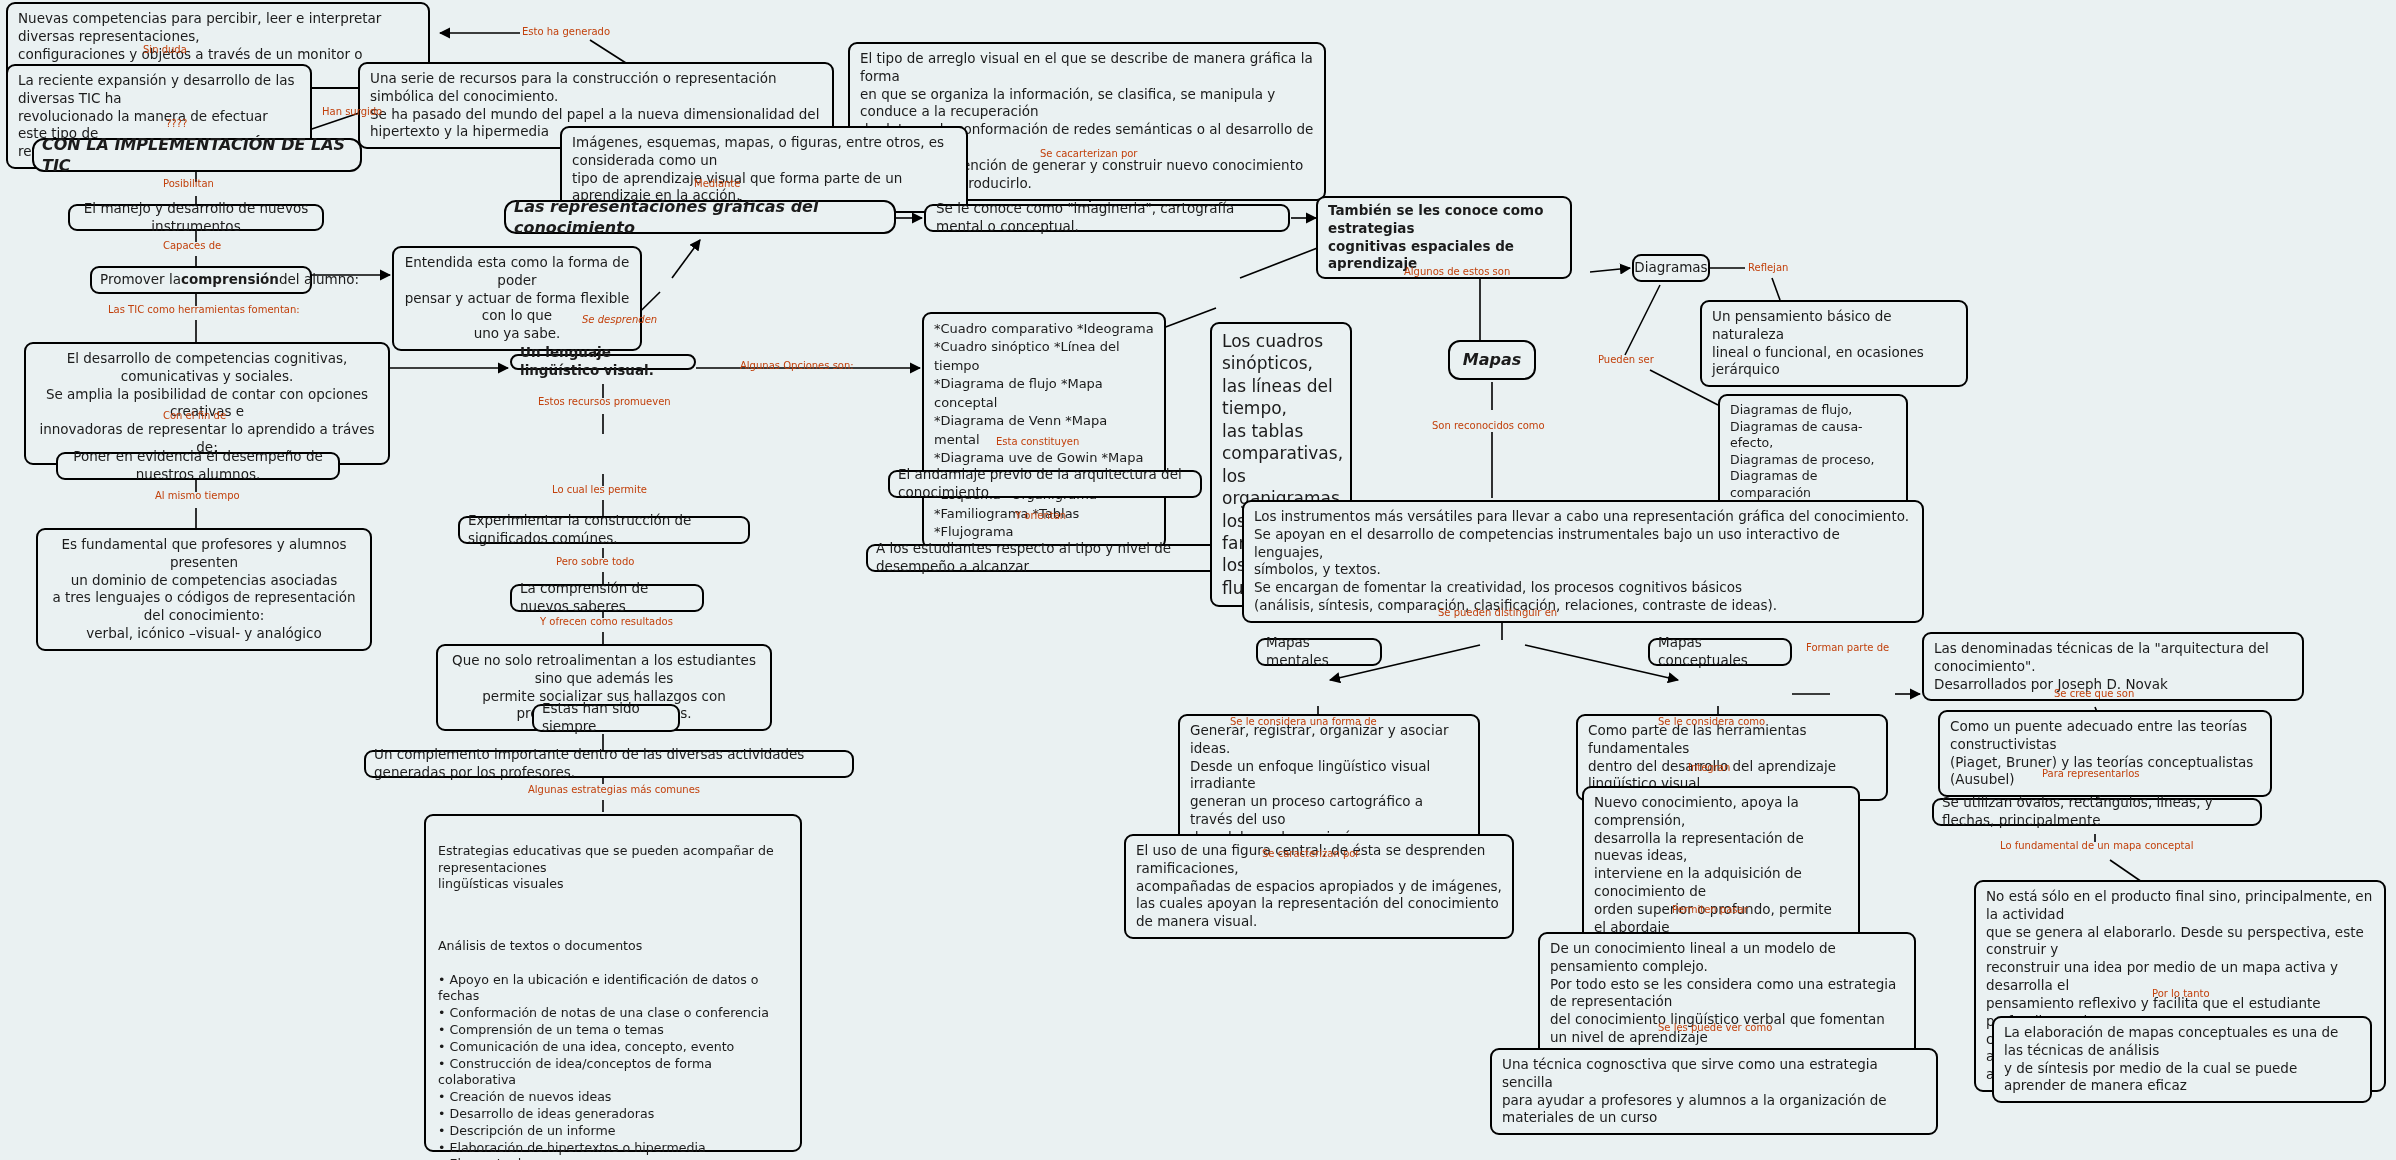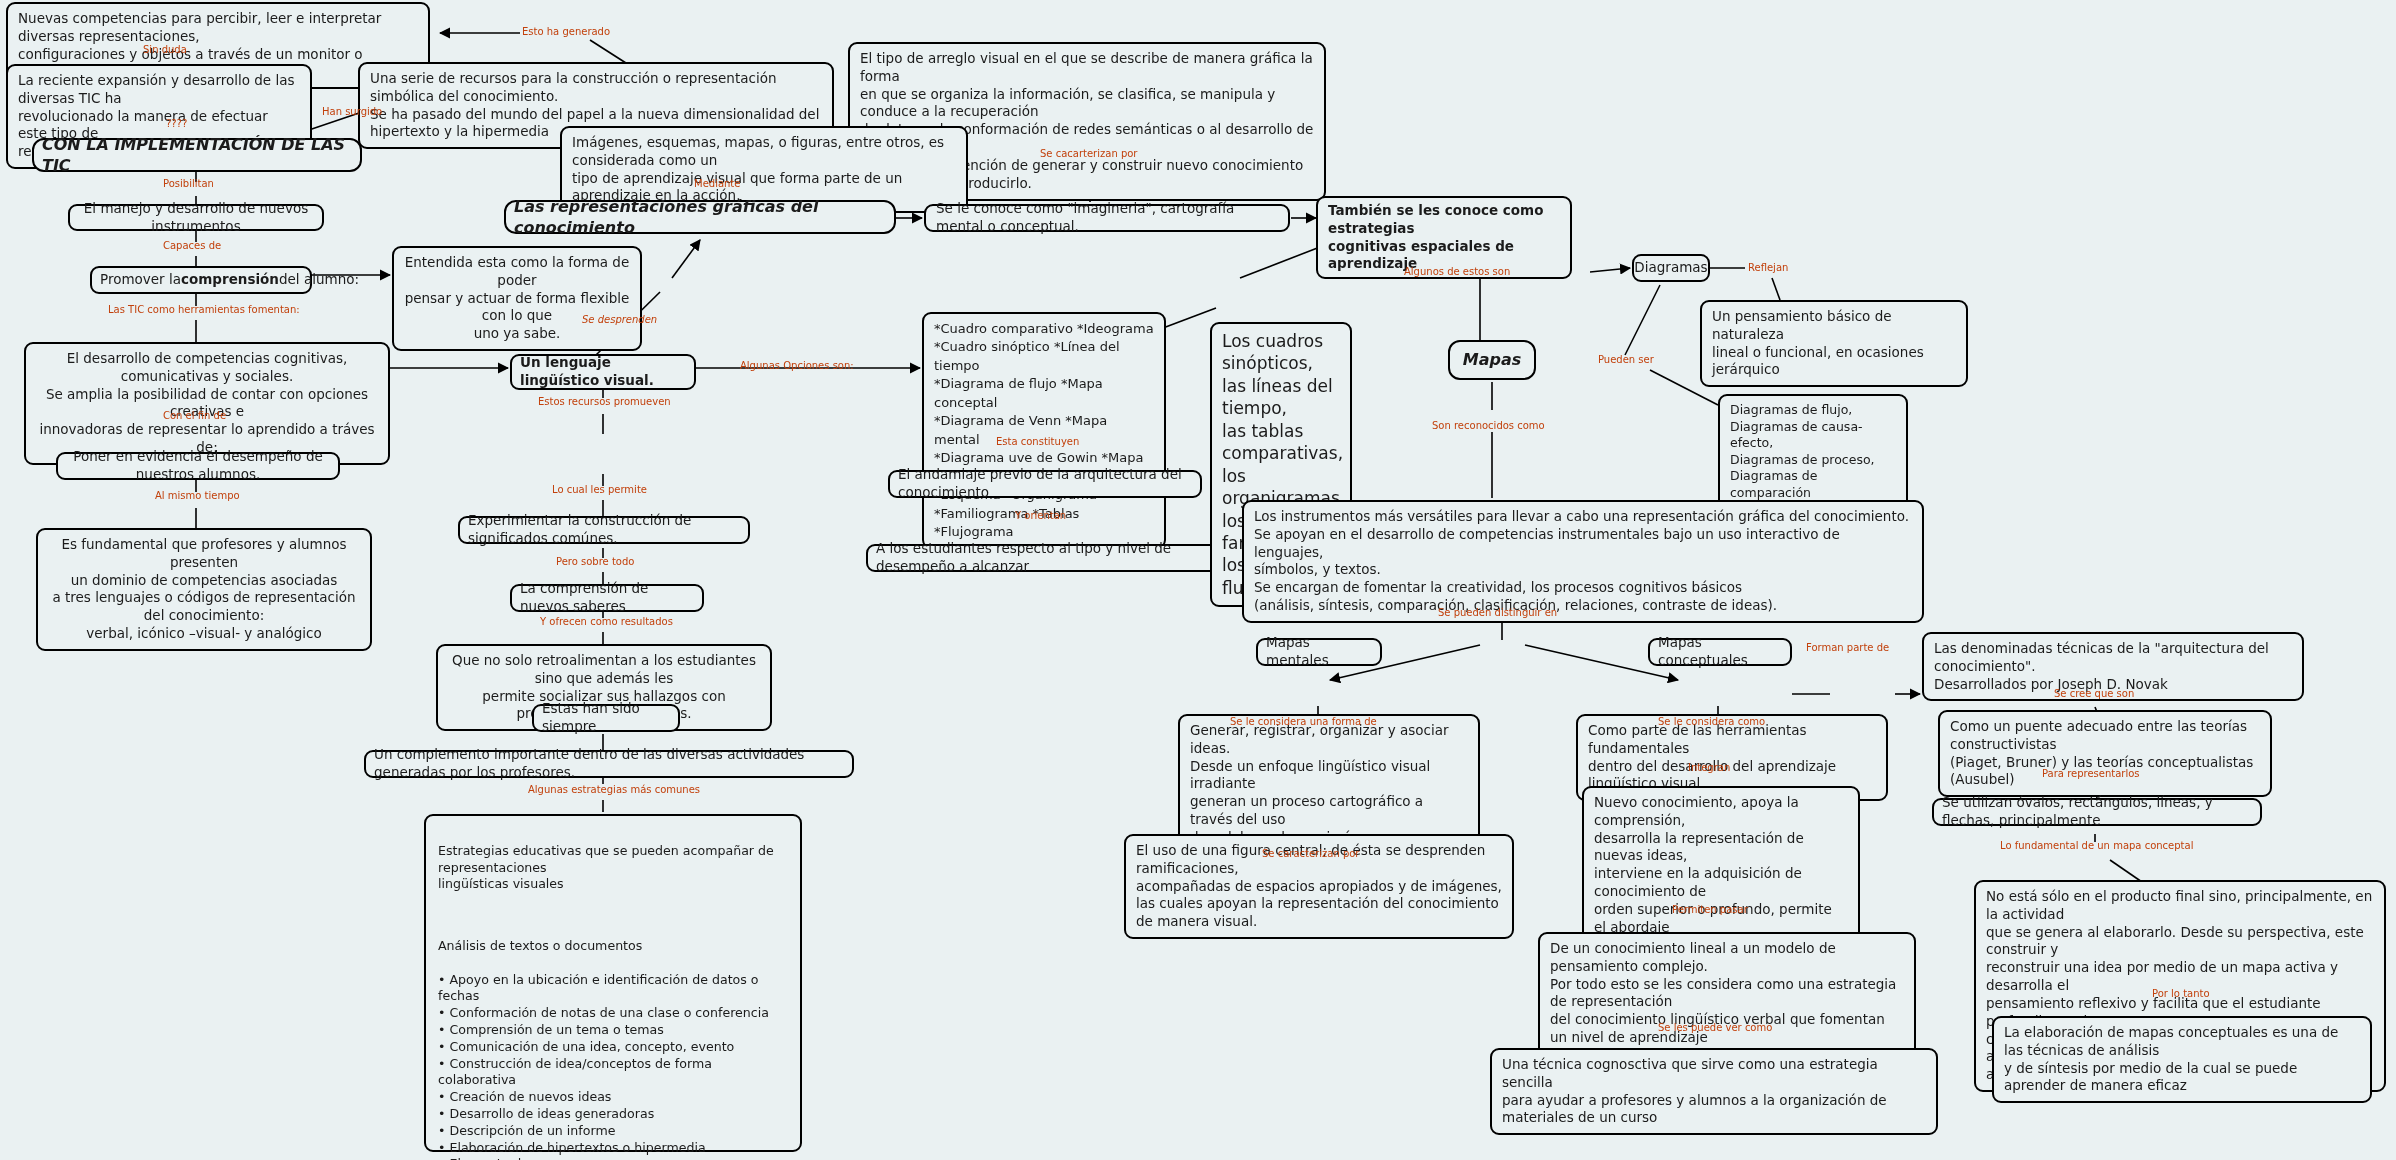--- a/index.html
+++ b/index.html
@@ -252,21 +252,21 @@
 
   <div class="label" style="left:1040px;top:148px;">Se cacarterizan por</div>
 
   <div class="node flexc" style="left:924px;top:204px;width:366px;height:28px;padding:2px 10px;">Se le conoce como "imagineria", cartografía mental o conceptual.</div>
 
   <div class="node strong" style="left:1316px;top:196px;width:256px;padding:4px 10px;">También se les conoce como estrategias
 cognitivas espaciales de aprendizaje</div>
 
   <div class="label" style="left:582px;top:314px;font-style:italic;">Se desprenden</div>
 
-  <div class="node strong flexc" style="left:510px;top:354px;width:186px;height:36px;padding:2px 8px;">Un lenguaje lingüístico visual.</div>
+  <div class="node strong flexc" style="left:510px;top:354px;width:186px;height:16px;padding:2px 8px;">Un lenguaje lingüístico visual.</div>
 
   <div class="label" style="left:740px;top:360px;">Algunas Opciones son:</div>
 
   <div class="label" style="left:538px;top:396px;">Estos recursos promueven</div>
 
 
   <div class="label" style="left:552px;top:484px;">Lo cual les permite</div>
 
   <div class="node flexc" style="left:458px;top:516px;width:292px;height:28px;padding:2px 8px;">Experimientar la construcción de significados comúnes.</div>
 

